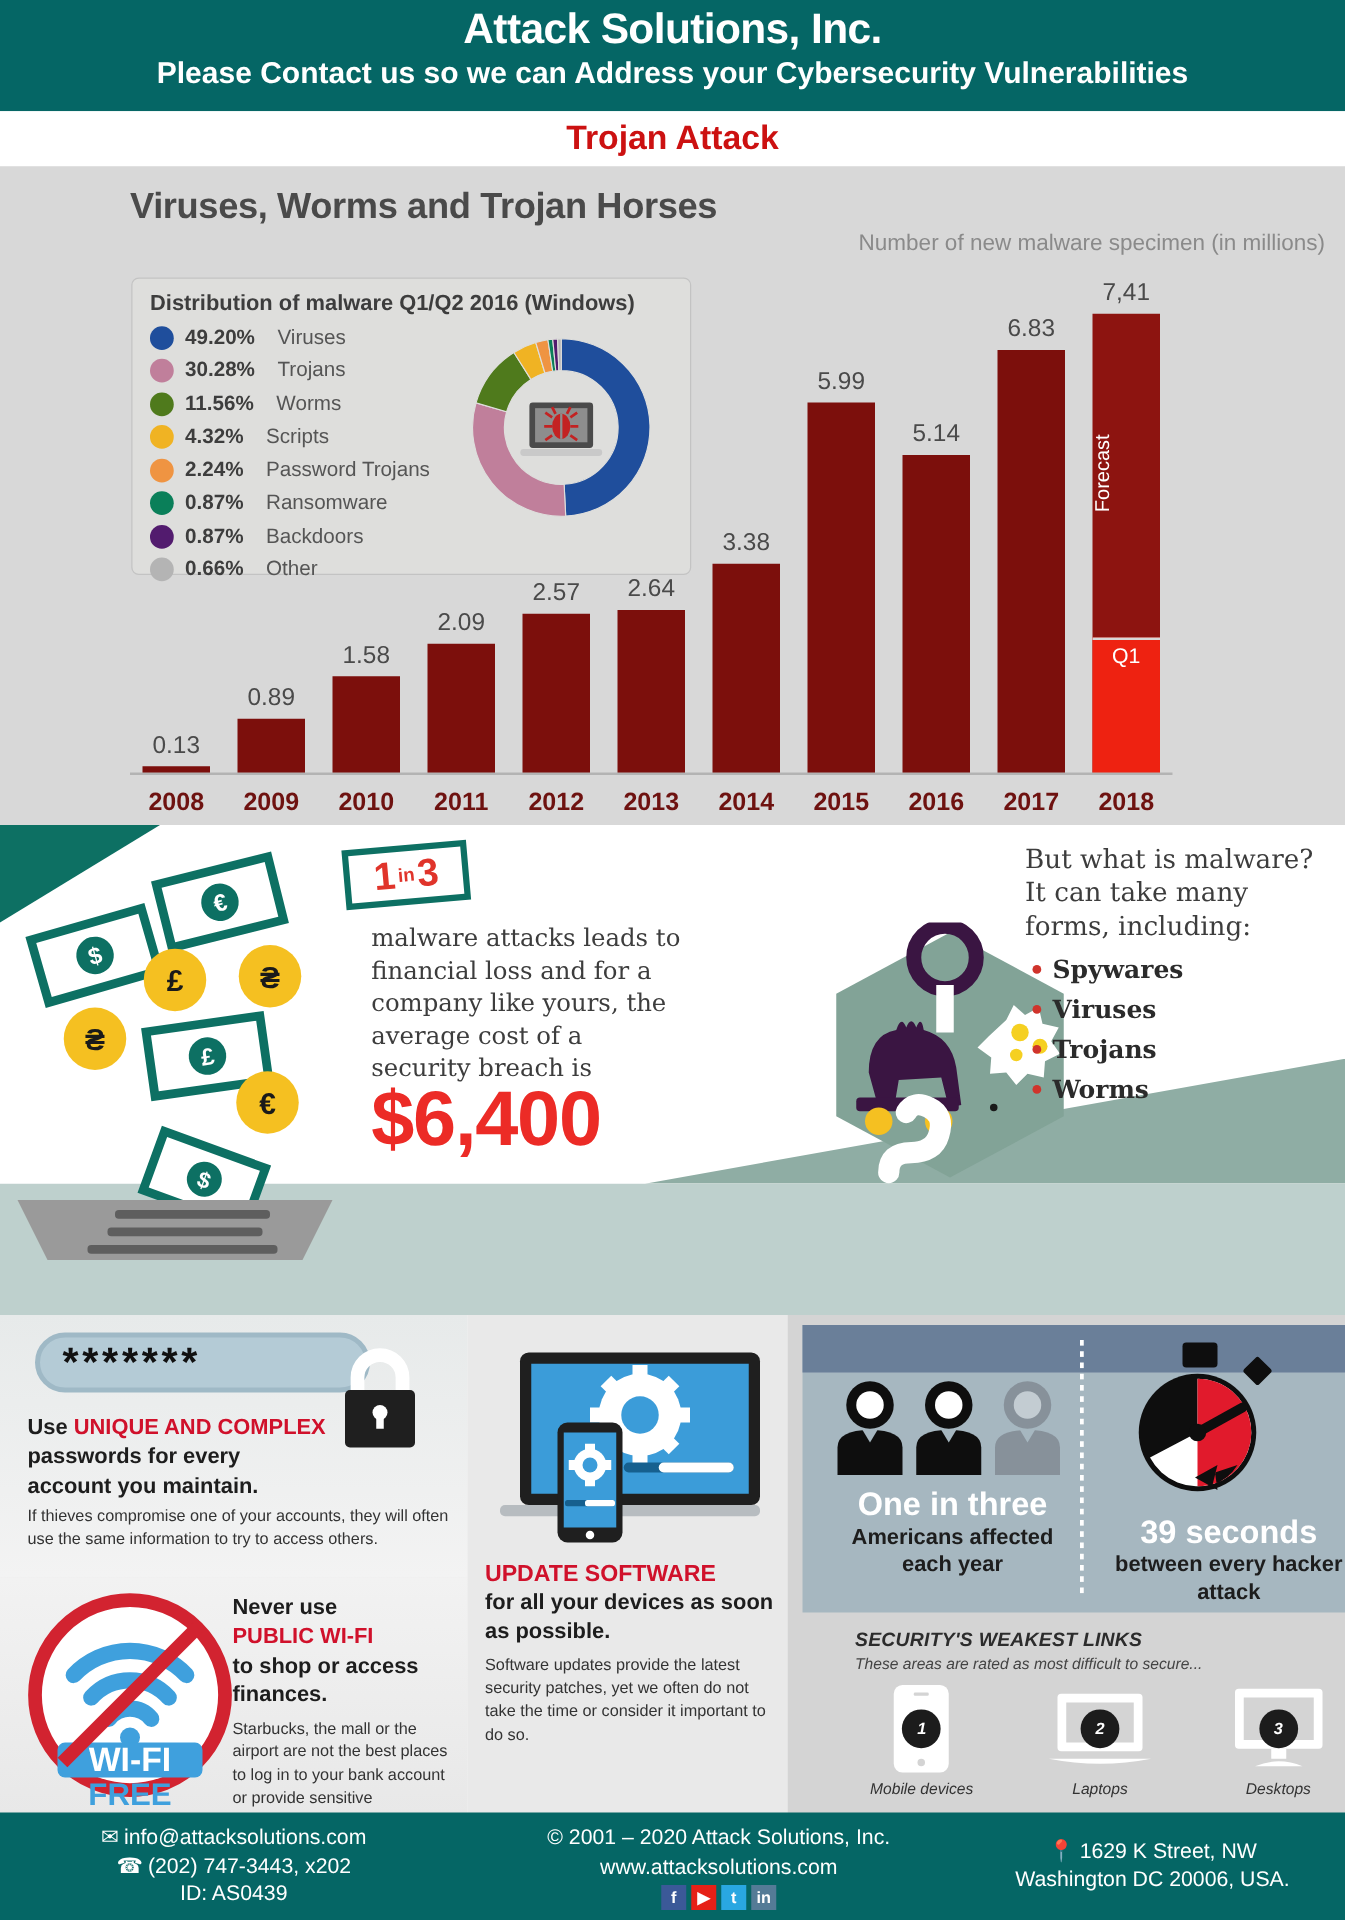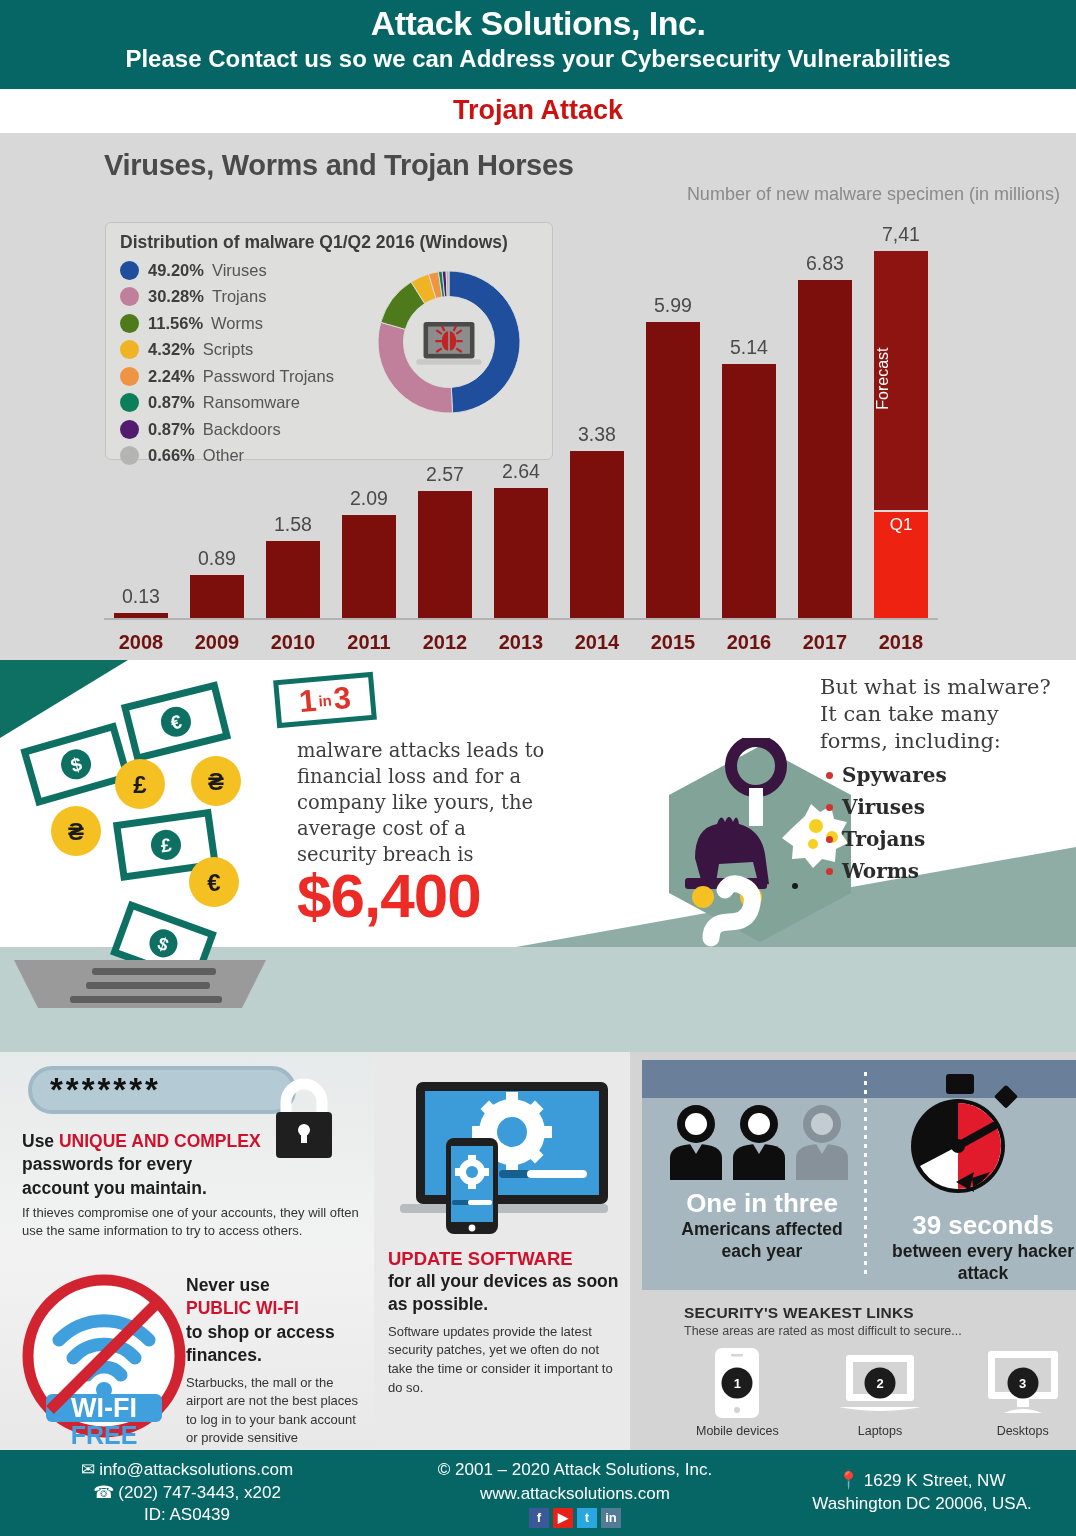--- a/index.html
+++ b/index.html
@@ -28,21 +28,21 @@
   .chart-sub { margin-left:104px; font-size:18px; color:#8a8a8a; margin-top:2px;text-align:right; }
 
   .legend-box {
     position:absolute; left:105px; top:89px; width:448px; height:238px;
     background:#dededc; border:1px solid #c3c3c3; border-radius:6px;
     padding:9px 0 0 14px;
   }
   .legend-box h3 { font-size:17.5px; font-weight:bold; color:#3d3d3d; margin-bottom:4px; }
   .legend-row { display:flex; align-items:center; height:26.5px; }
   .legend-dot { width:19px; height:19px; border-radius:50%; margin-right:9px; flex:0 0 19px; }
-  .legend-pct { font-size:16.5px; font-weight:bold; color:#3d3d3d; margin-right:8px; }
+  .legend-pct { font-size:16.5px; font-weight:bold; color:#3d3d3d; margin-right:18px; }
   .legend-lab { font-size:16.5px; color:#555; }
 
   .donut-wrap { position:absolute; right:12px; top:28px; width:182px; height:182px; }
 
   
   .bars {
     position:absolute; left:104px; bottom:41px; width:834px; height:425px;
     display:flex; align-items:flex-end; justify-content:space-between;
   }
   .bar-col { width:74px; display:flex; flex-direction:column; align-items:center; justify-content:flex-end; height:100%; }
@@ -142,21 +142,21 @@
   .stats-top .darkband { position:absolute; left:0; right:0; top:0; height:38px; background:#6a7f99; }
   .dotted-div { position:absolute; left:222px; top:12px; bottom:12px; width:3px;
     background-image:linear-gradient(#fff 50%, transparent 50%); background-size:3px 9px; }
   .stat-a { position:absolute; left:20px; top:128px; width:200px; text-align:center; }
   .stat-a .big { color:#fff; font-size:26px; font-weight:bold; }
   .stat-a .sm { color:#1d1d1d; font-size:17.5px; font-weight:bold; line-height:1.25; }
   .stat-b { position:absolute; left:246px; top:150px; width:190px; text-align:center; }
   .stat-b .big { color:#fff; font-size:26px; font-weight:bold; }
   .stat-b .sm { color:#1d1d1d; font-size:17.5px; font-weight:bold; line-height:1.25; }
 
-  .weak { position:absolute; left:12px; top:242px; right:0; bottom:0; background:#d4d4d4; padding:10px 0 0 42px; }
+  .weak { position:absolute; left:12px; top:242px; right:0; bottom:0; background:#d4d4d4; padding:10px 0 0 42px;font-style:italic; }
   .weak h4 { font-size:15.5px; font-weight:bold; color:#2c2c2c; letter-spacing:0.2px; }
   .weak p { font-size:12.5px; color:#444; margin-top:2px; }
   .weak-items { display:flex; margin-top:8px; gap:36px; }
   .weak-item { width:108px; text-align:center; }
   .weak-item .cap { font-size:12.5px; color:#333; margin-top:4px; }
   .badge {
     width:31px; height:31px; border-radius:50%; background:#1c1c1c; color:#fff;
     font-size:13px; font-weight:bold; display:flex; align-items:center; justify-content:center;
   }
 

